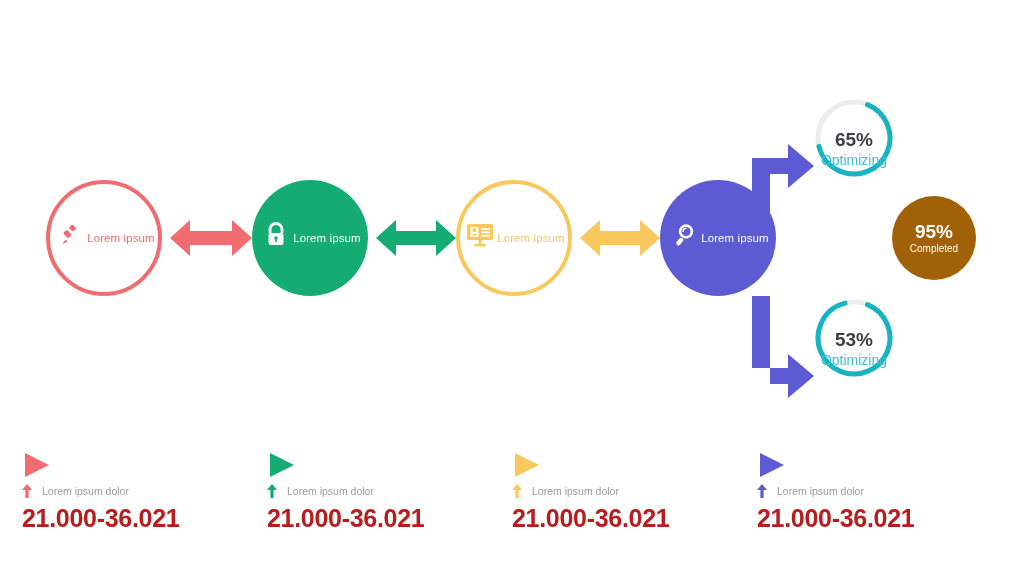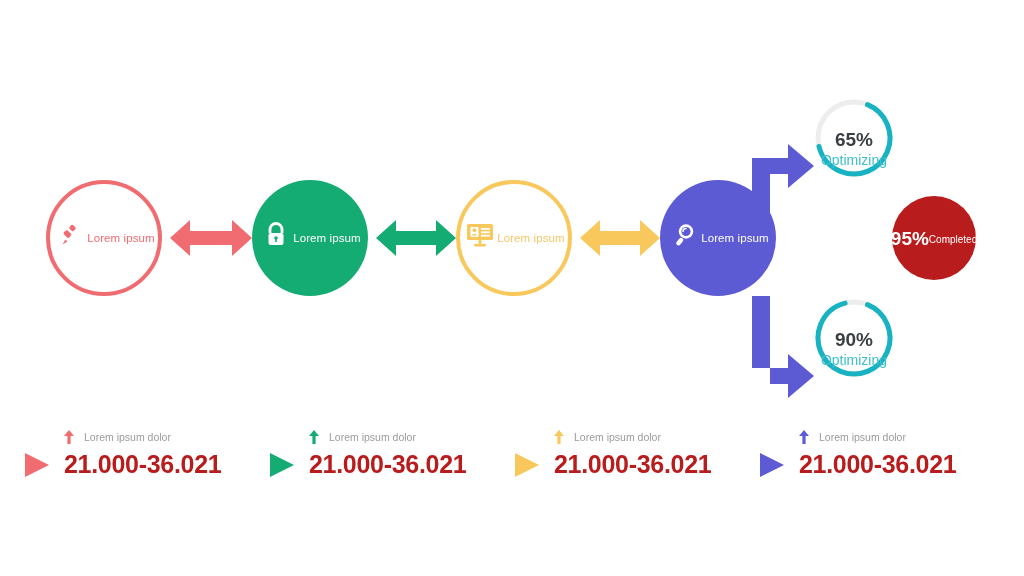--- a/index.html
+++ b/index.html
@@ -104,23 +104,23 @@
   .donut-90 { left: 812px; top: 296px; }
 
   
   .solid-pct {
     position: absolute;
     left: 892px;
     top: 196px;
     width: 84px;
     height: 84px;
     border-radius: 50%;
-    background: #b91c1c;
-    display: flex;
-    flex-direction: row;
+    background: #a16207;
+    display: flex;
+    flex-direction: column;
     align-items: center;
     justify-content: center;
   }
   .solid-pct .pct {
     font-size: 19px;
     font-weight: bold;
     color: #ffffff;
     line-height: 1;
   }
   .solid-pct .state {
@@ -133,21 +133,22 @@
   .legend {
     position: absolute;
     left: 22px;
     top: 424px;
     width: 980px;
     display: flex;
   }
   .legend-item {
     width: 245px;
     display: flex;
-    align-items: center;
+    align-items: flex-start;
+    flex-direction: column;
   }
   .legend-item .tri { margin-top: 26px; margin-right: 12px; flex: 0 0 auto; }
   .legend-item .tri svg { display: block; }
   .legend-body { padding-top: 2px; }
   .legend-top {
     display: flex;
     align-items: center;
     height: 18px;
   }
   .legend-top .up-arrow { margin-right: 10px; }
@@ -265,21 +266,21 @@
       <span class="state">Optimizing</span>
     </div>
   </div>
 
   <div class="donut donut-90">
     <svg width="84" height="84" viewBox="0 0 84 84">
       <circle cx="42" cy="42" r="36" fill="none" stroke="#ededed" stroke-width="5"></circle>
       <circle cx="42" cy="42" r="36" fill="none" stroke="#17b3c3" stroke-width="5" stroke-linecap="round" stroke-dasharray="203 226" transform="rotate(22 42 42)"></circle>
     </svg>
     <div class="donut-text">
-      <span class="pct">90%</span>
+      <span class="pct">53%</span>
       <span class="state">Optimizing</span>
     </div>
   </div>
 
   <div class="solid-pct">
     <span class="pct">95%</span>
     <span class="state">Completed</span>
   </div>
 
   <div class="legend">

